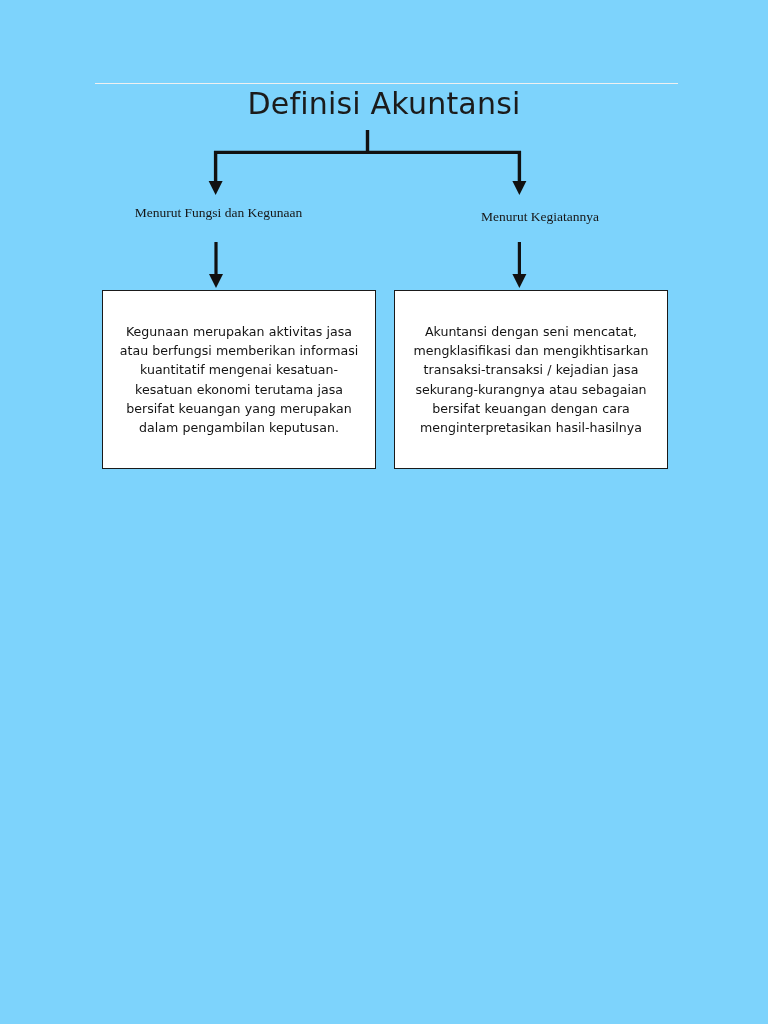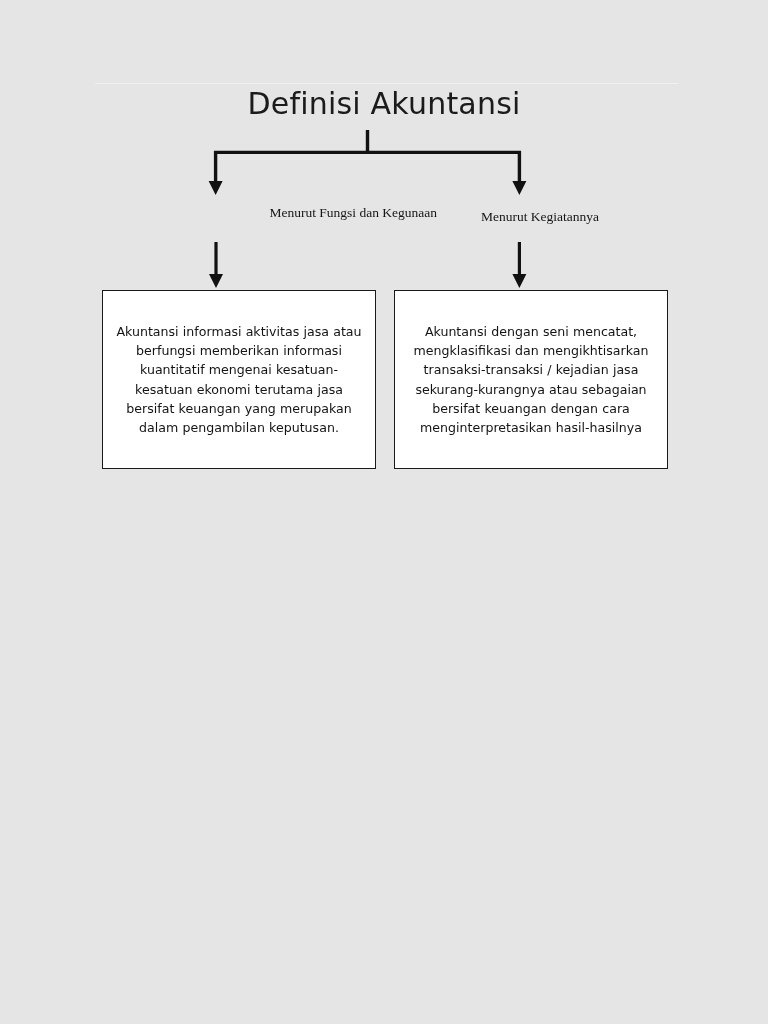--- a/index.html
+++ b/index.html
@@ -15,21 +15,21 @@
     overflow: hidden;
     font-family: "DejaVu Sans", sans-serif;
     color: #1a1a1a;
   }
 
   #page {
     position: absolute;
     left: 0; top: 0;
     width: 768px;
     height: 1024px;
-    background: #e5e5e5;
+    background: #7dd3fc;
   }
 
   
   #top-rule {
     position: absolute;
     left: 95px;
     top: 83px;
     width: 583px;
     height: 1px;
     background: #f0f0f0;
@@ -68,21 +68,21 @@
     font-size: 13.5px;
     font-weight: 400;
     color: #161616;
     white-space: nowrap;
     text-align: center;
   }
   #branch-label-0 {
     left: 0px;
     top: 205px;
     width: 437px;
-    text-align: right;
+    text-align: center;
   }
   #branch-label-1 {
     left: 420px;
     top: 209px;
     width: 240px;
     text-align: center;
   }
 
   
   .def-box {
@@ -145,20 +145,20 @@
 
     <line x1="519.4" y1="242" x2="519.4" y2="277" stroke="#111111" stroke-width="3.2"></line>
     <polygon points="519.4,288 512.4,274 526.4,274" fill="#111111"></polygon>
   </svg>
 
   <div class="branch-label" id="branch-label-0">Menurut Fungsi dan Kegunaan</div>
 
   <div class="branch-label" id="branch-label-1">Menurut Kegiatannya</div>
 
   <div class="def-box" id="def-box-0">
-    <div class="def-text"><span>Akuntansi informasi </span><b>aktivitas jasa</b><span> atau berfungsi </span><b>memberikan informasi kuantitatif</b><span> mengenai </span><b>kesatuan-kesatuan ekonomi</b><span> terutama jasa </span><b>bersifat keuangan</b><span> yang merupakan dalam </span><b>pengambilan keputusan</b><span>.</span></div>
+    <div class="def-text"><span>Kegunaan merupakan </span><b>aktivitas jasa</b><span> atau berfungsi </span><b>memberikan informasi kuantitatif</b><span> mengenai </span><b>kesatuan-kesatuan ekonomi</b><span> terutama jasa </span><b>bersifat keuangan</b><span> yang merupakan dalam </span><b>pengambilan keputusan</b><span>.</span></div>
   </div>
 
   <div class="def-box" id="def-box-1">
     <div class="def-text"><span>Akuntansi dengan </span><b>seni mencatat, mengklasifikasi dan mengikhtisarkan</b><span> transaksi-transaksi / kejadian jasa sekurang-kurangnya atau sebagaian bersifat keuangan dengan cara menginterpretasikan hasil-hasilnya</span></div>
   </div>
 
 </div>
 
 </body></html>

